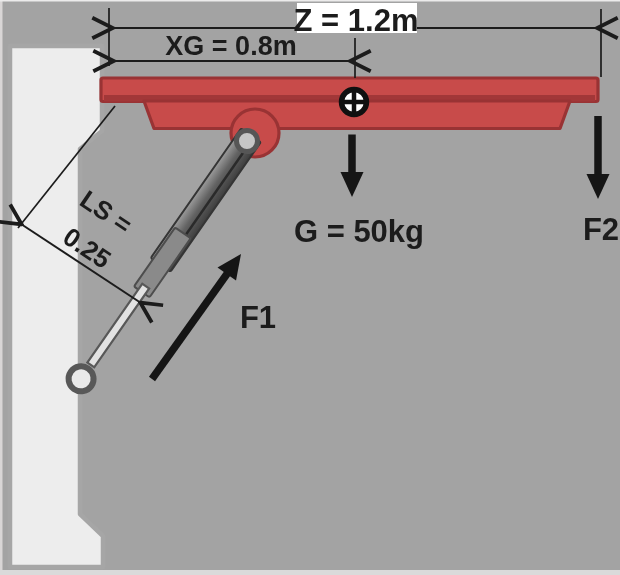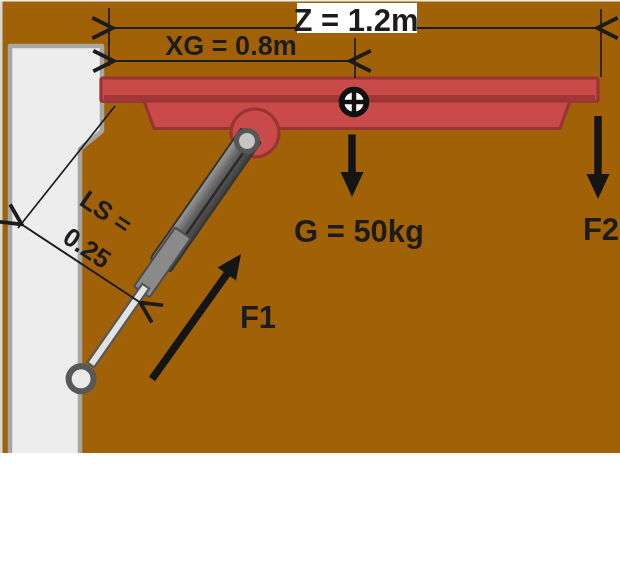--- a/index.html
+++ b/index.html
@@ -1,16 +1,16 @@
 <!DOCTYPE html>
 <html><head>
 <meta charset="utf-8">
 <style>
   html,body{margin:0;padding:0;background:#ffffff;}
-  .stage{position:relative;width:620px;height:453px;background:#a16207;overflow:hidden;
+  .stage{position:relative;width:620px;height:575px;background:#a3a3a3;overflow:hidden;
          font-family:"Liberation Sans",sans-serif;text-align:center;}
   svg{display:block;}
   text{font-family:"Liberation Sans",sans-serif;font-weight:bold;fill:#1c1c1c;}
   .dimline{stroke:#1c1c1c;stroke-width:2;fill:none;}
   .thinline{stroke:#1c1c1c;stroke-width:1.7;fill:none;}
   .wall{fill:#ededed;stroke:#a6a6a6;stroke-width:4.5;stroke-linejoin:round;}
   .red{fill:#c84b4a;stroke:#993334;stroke-width:3.2;stroke-linejoin:round;}
   .stripe{fill:#a23738;stroke:none;}
   .forcearrow{stroke:#151515;stroke-width:7.5;fill:none;}
   .forcehead{fill:#151515;stroke:none;}

